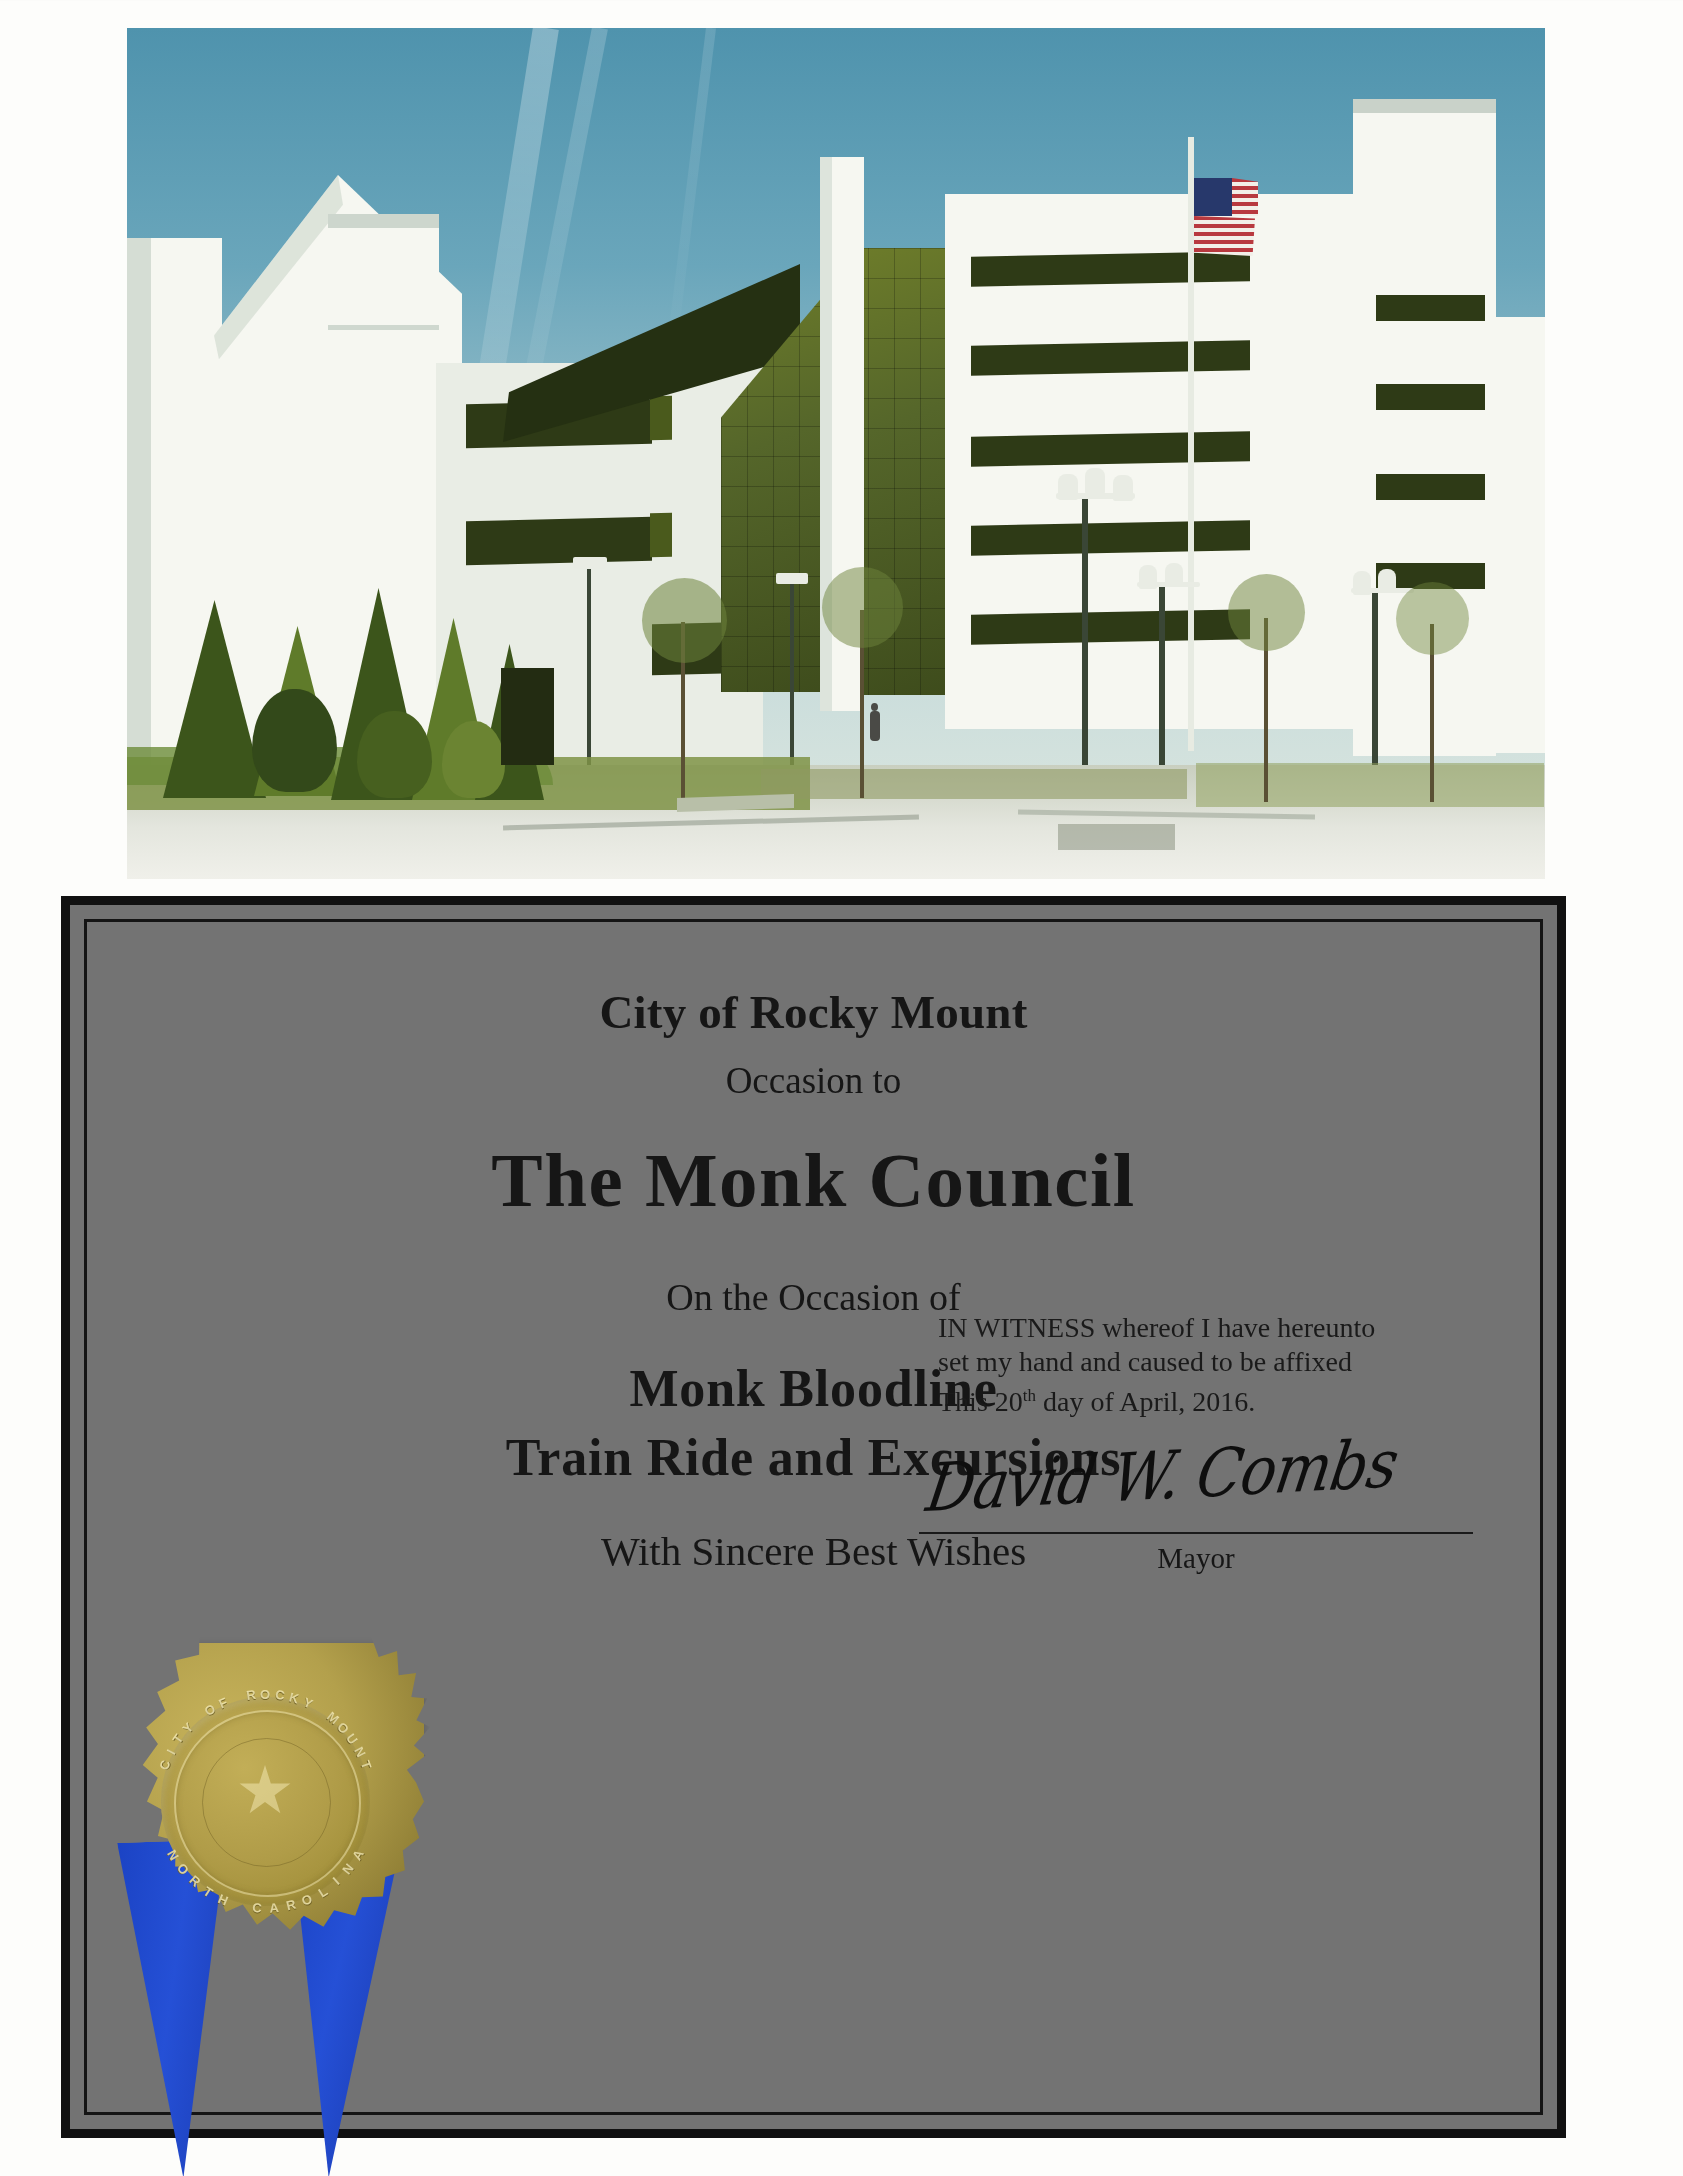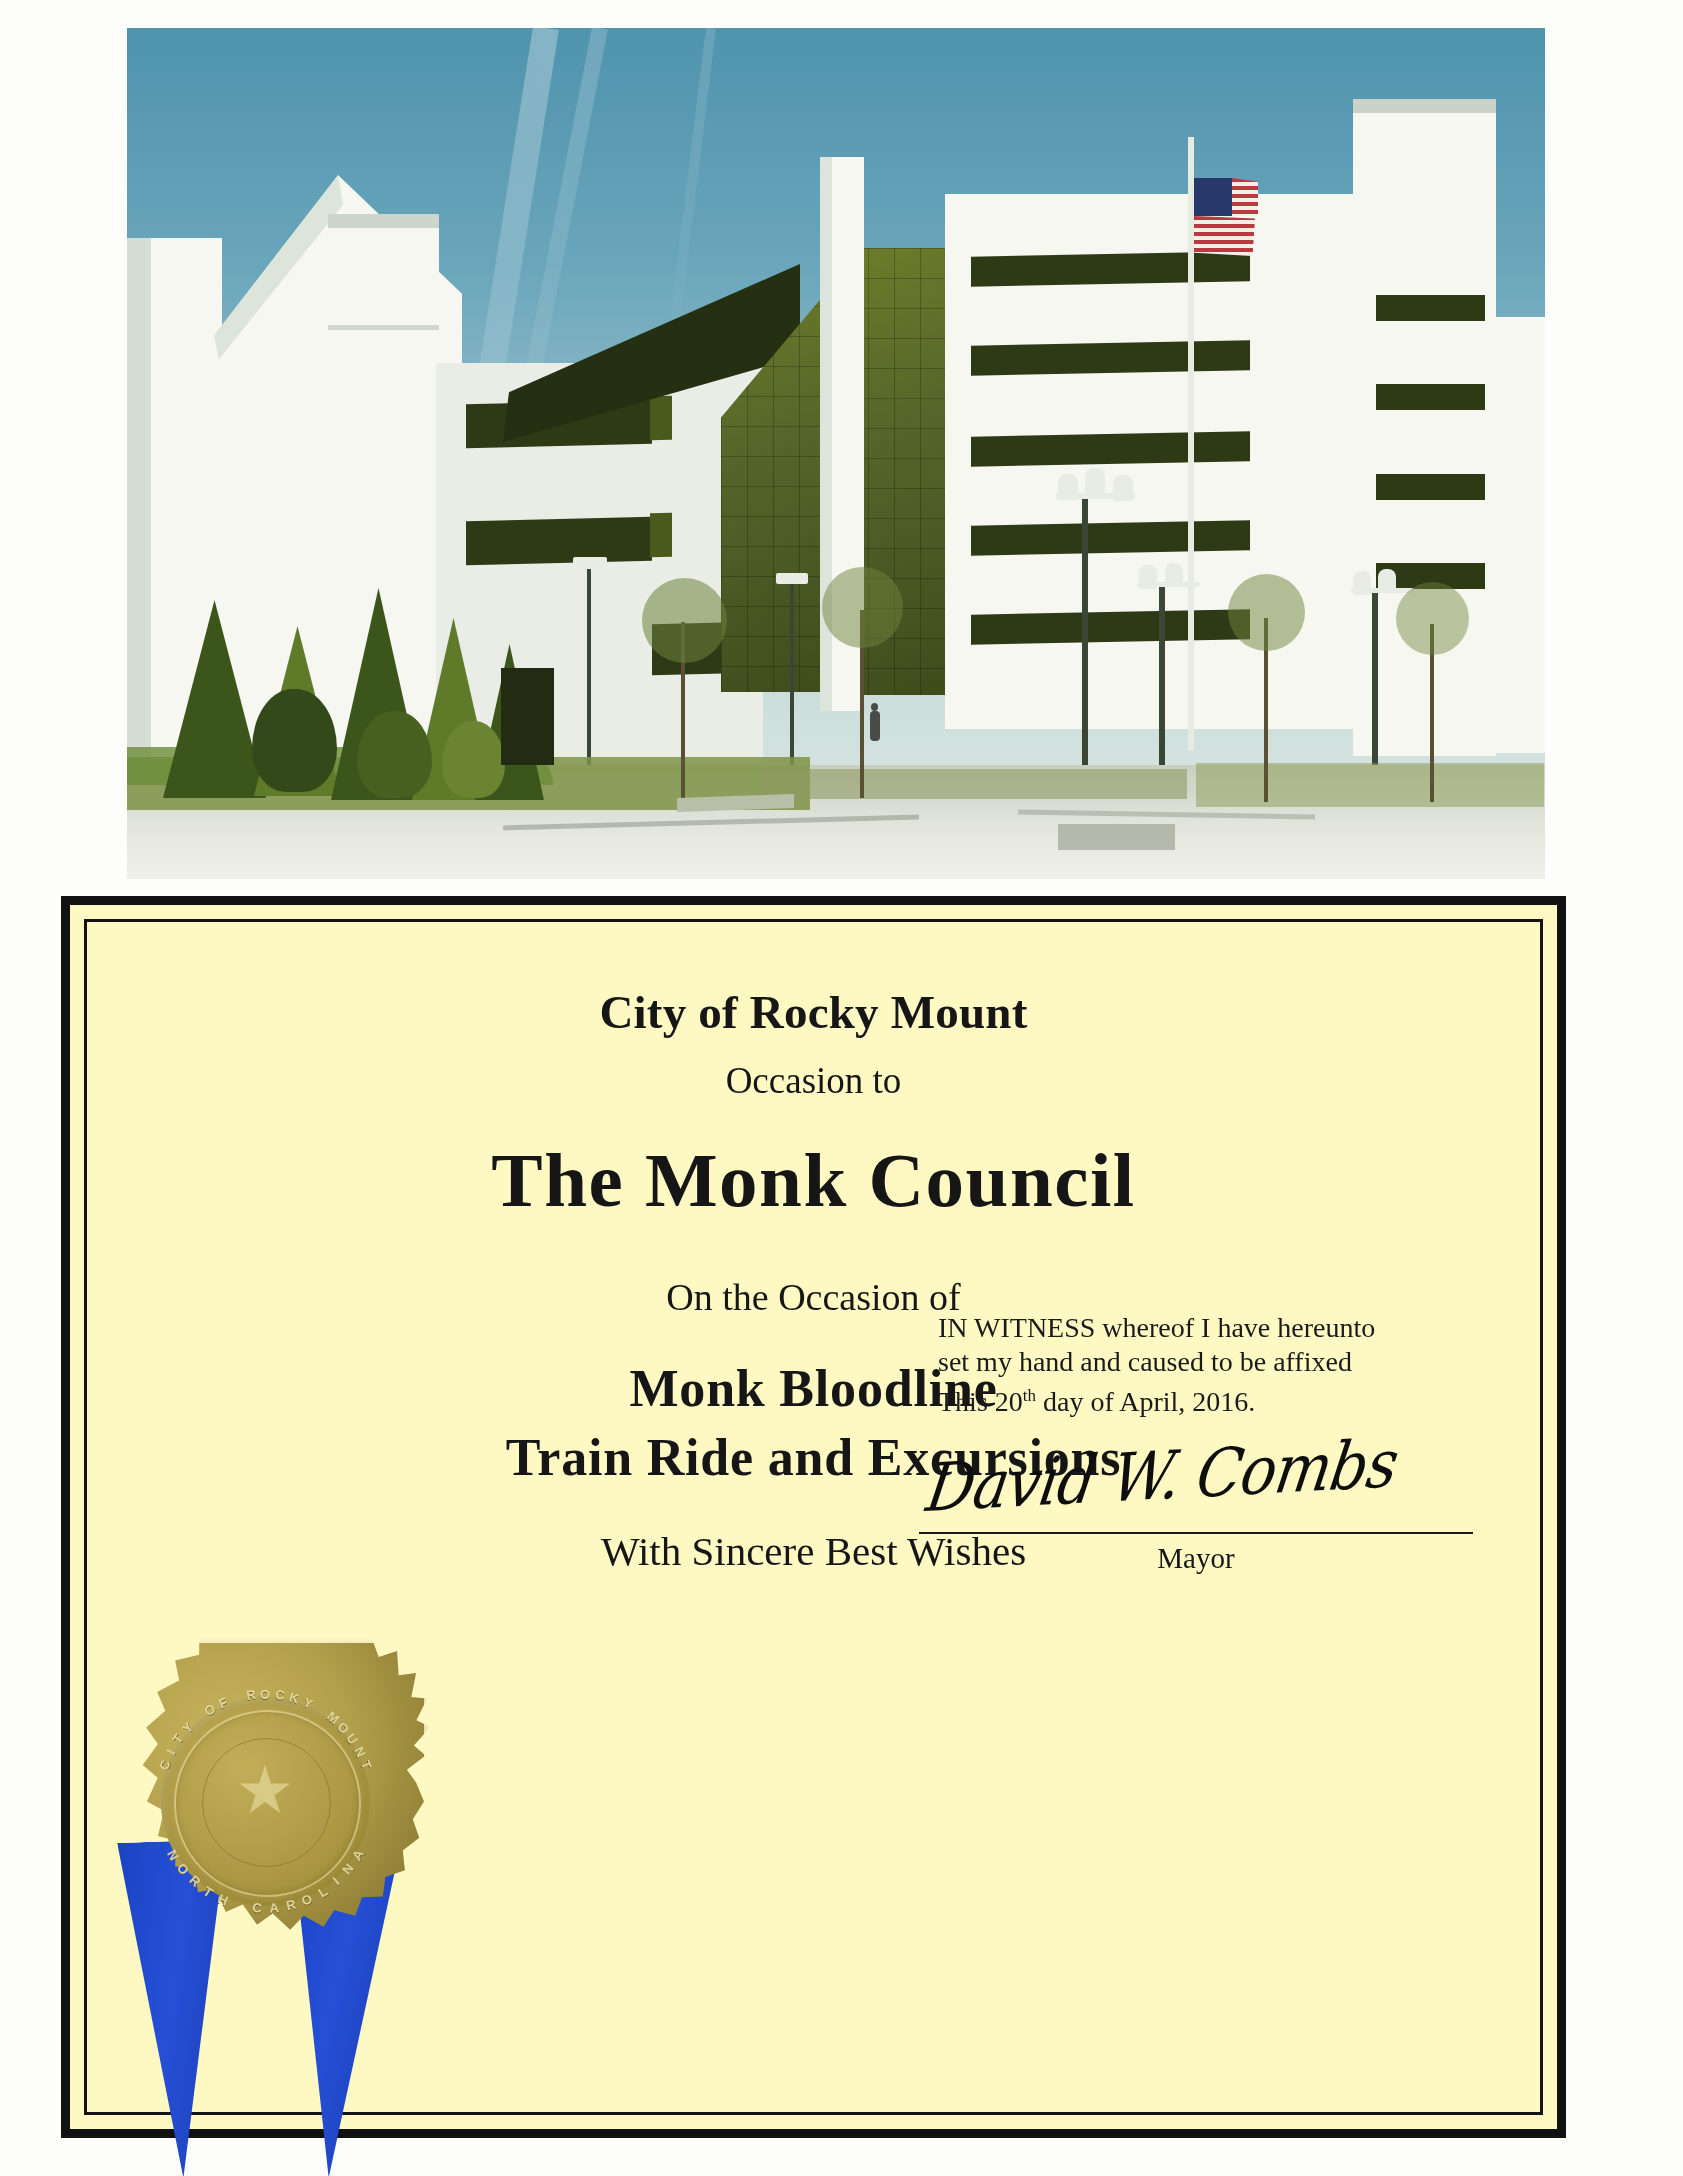--- a/index.html
+++ b/index.html
@@ -103,21 +103,21 @@
   
   .ground { position: absolute; }
 
   
   #cert {
     position: absolute;
     left: 61px;
     top: 896px;
     width: 1505px;
     height: 1242px;
-    background: #fef9c3;
+    background: #737373;
     border: 9px solid #111111;
     box-sizing: border-box;
   }
   #cert-inner {
     position: absolute;
     left: 14px;
     top: 14px;
     right: 14px;
     bottom: 14px;
     border: 3px solid #141414;

